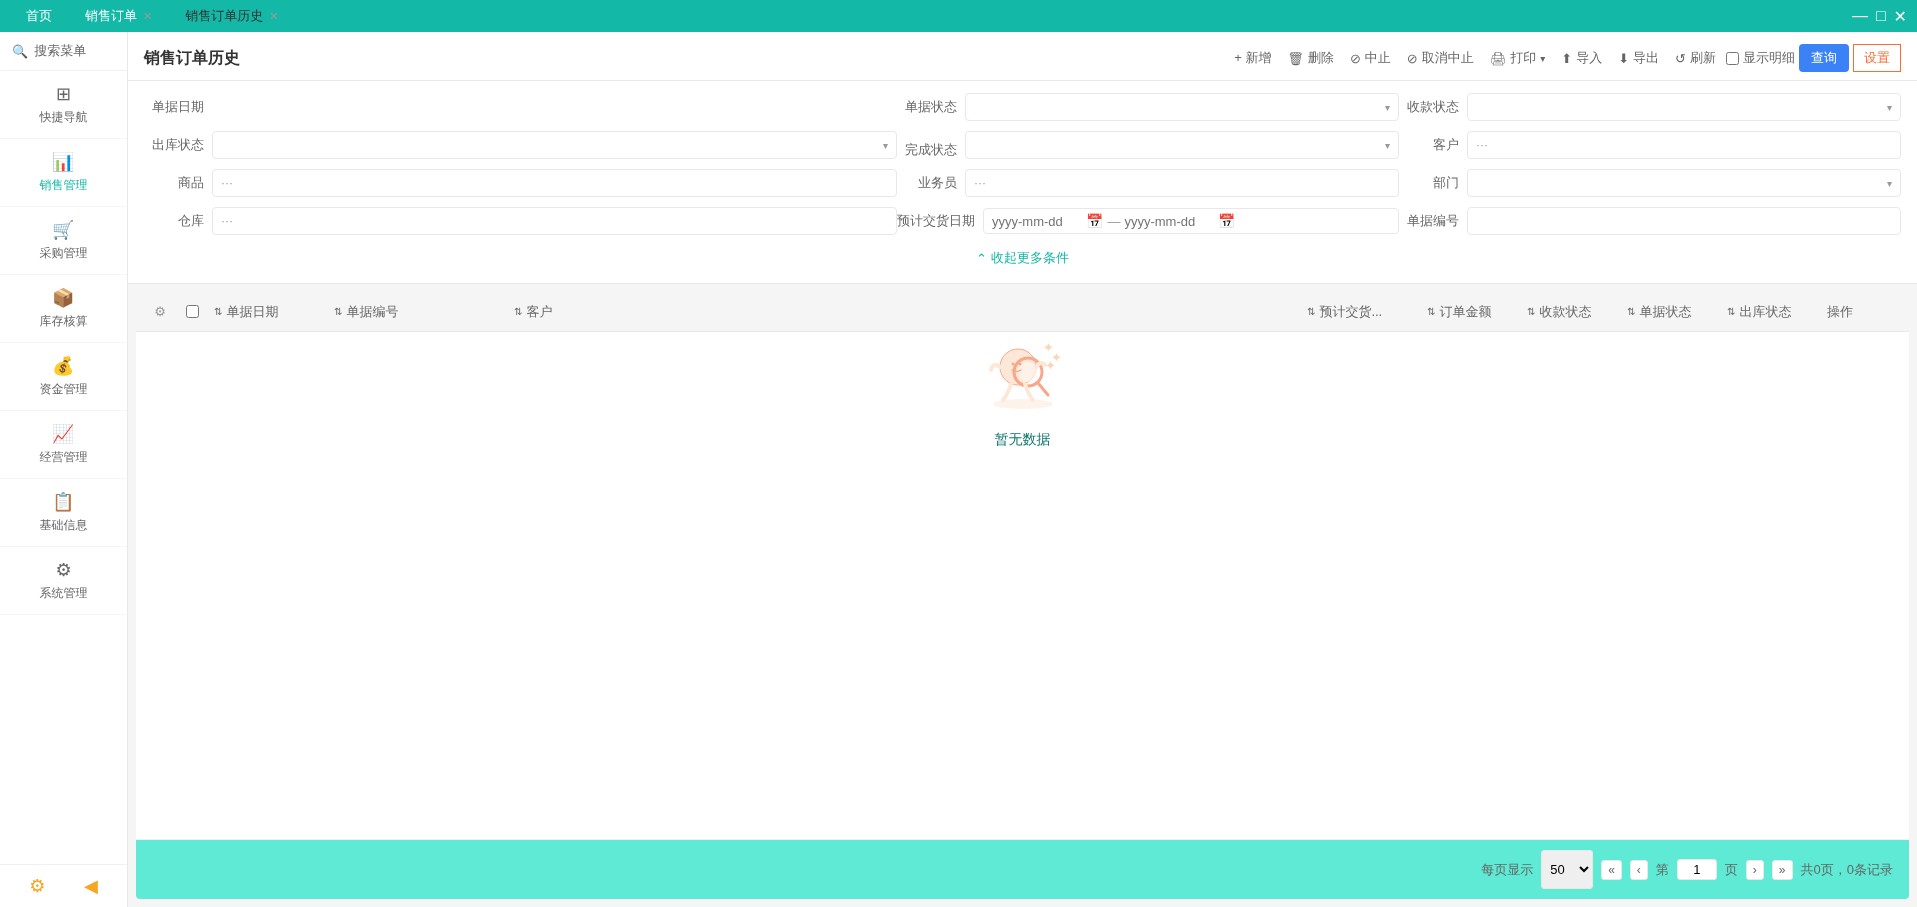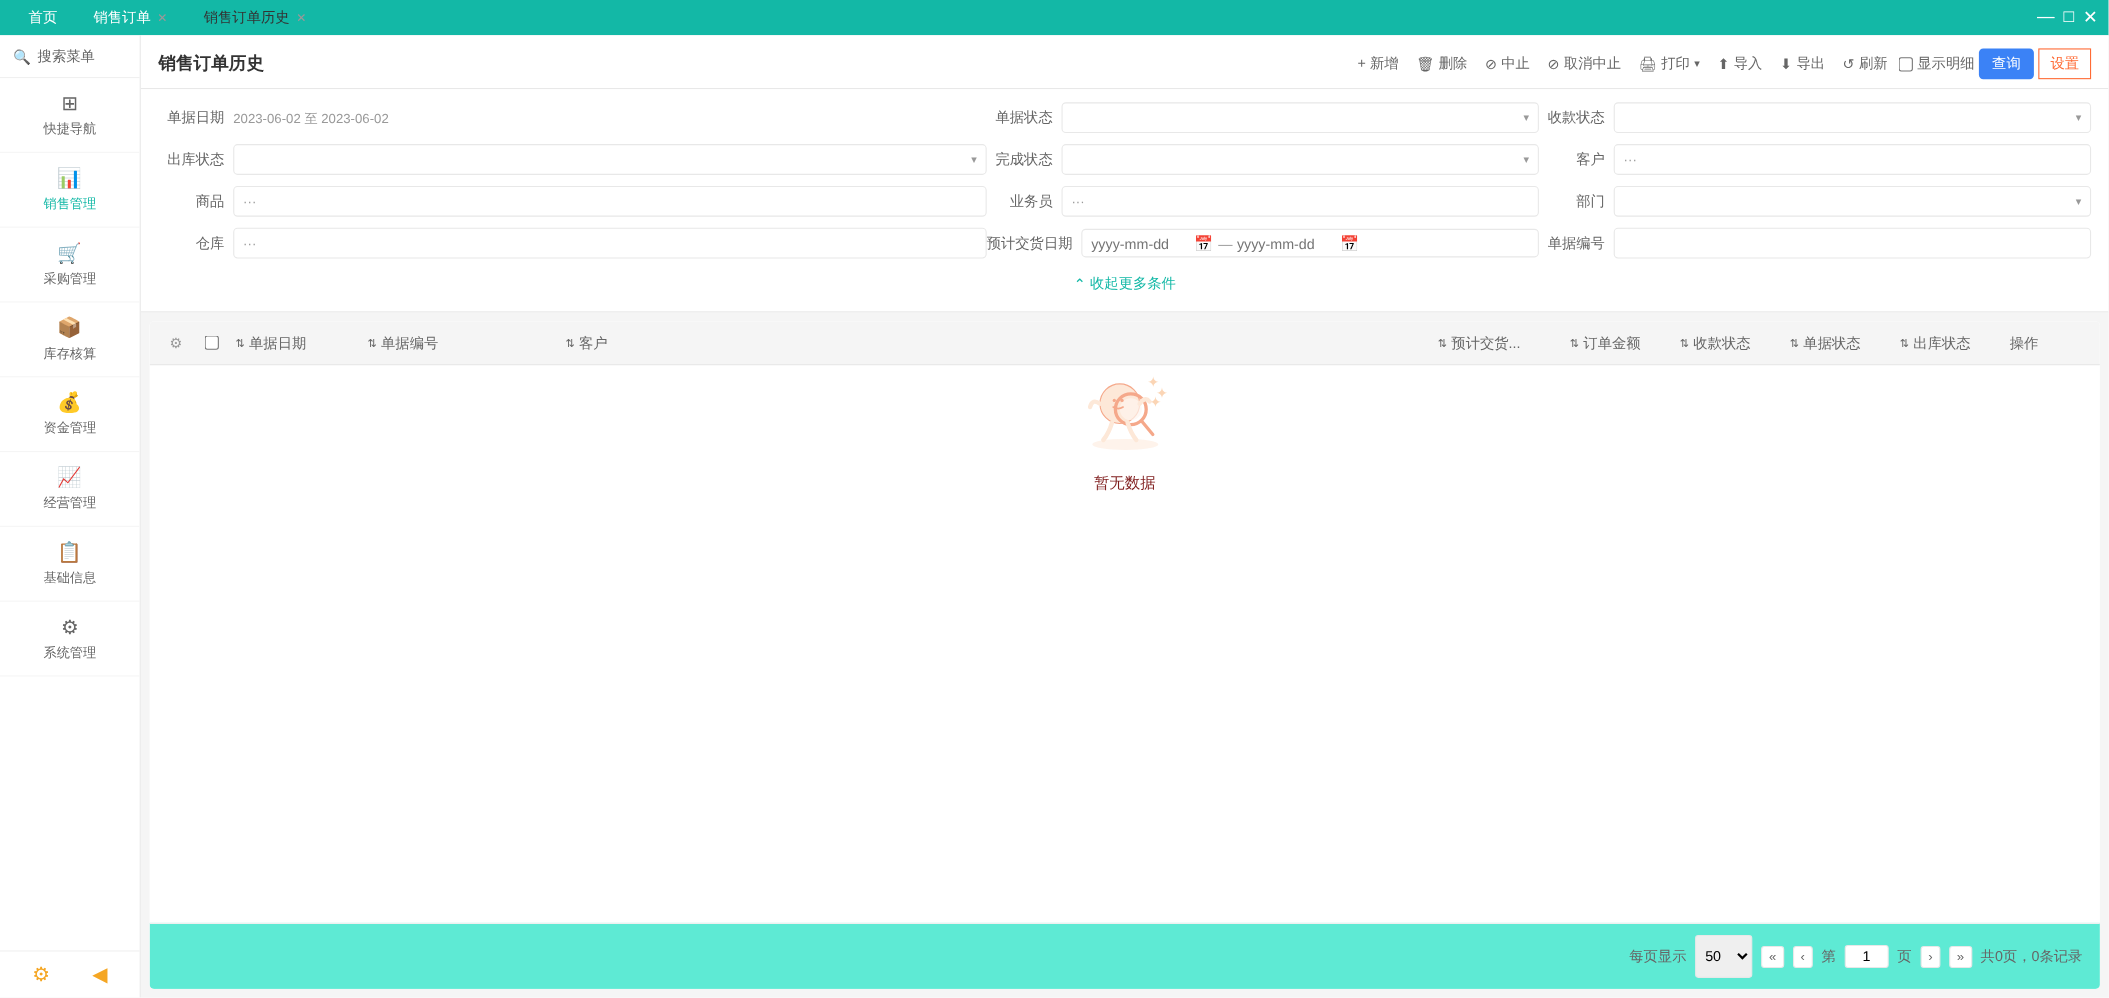--- a/index.html
+++ b/index.html
@@ -214,21 +214,20 @@
         </div>
       </div>
     </div>
 
     <div class="filter-area">
 
       <div class="filter-row">
         <div class="filter-item" style="flex:1.5;">
           <span class="filter-label">单据日期</span>
           <div style="display:flex;flex-direction:column;gap:2px;flex:1;">
-            <div class="date-range">2023-06-02 至 2023-06-02</div>
           </div>
         </div>
         <div class="filter-item" style="flex:1;">
           <span class="filter-label">单据状态</span>
           <div class="filter-control">
             <span class="dropdown-arrow">▾</span>
           </div>
         </div>
         <div class="filter-item" style="flex:1;">
           <span class="filter-label">收款状态</span>
@@ -238,21 +237,21 @@
         </div>
       </div>
 
       <div class="filter-row">
         <div class="filter-item" style="flex:1.5;">
           <span class="filter-label">出库状态</span>
           <div class="filter-control">
             <span class="dropdown-arrow">▾</span>
           </div>
         </div>
-        <div class="filter-item" style="flex:1;">
+        <div class="filter-item" style="flex:1;align-items:flex-end;">
           <span class="filter-label">完成状态</span>
           <div class="filter-control">
             <span class="dropdown-arrow">▾</span>
           </div>
         </div>
         <div class="filter-item" style="flex:1;">
           <span class="filter-label">客户</span>
           <div class="filter-control">
             <span class="more-btn">···</span>
           </div>
@@ -374,21 +373,21 @@
               <path d="M63 35 Q68 28 72 33" stroke="#fde8d8" stroke-width="4" fill="none" stroke-linecap="round"></path>
 
               <path d="M38 52 Q35 62 30 68" stroke="#fde8d8" stroke-width="4" fill="none" stroke-linecap="round"></path>
               <path d="M52 52 Q55 62 60 68" stroke="#fde8d8" stroke-width="4" fill="none" stroke-linecap="round"></path>
 
               <text x="70" y="20" font-size="8" fill="#fbd5b5">✦</text>
               <text x="78" y="30" font-size="6" fill="#fbd5b5">✦</text>
               <text x="72" y="38" font-size="5" fill="#fbd5b5">✦</text>
             </svg>
           </div>
-          <span style="color:#7f1d1d;font-size:14px;">暂无数据</span>
+          <span style="color:#0f766e;font-size:14px;">暂无数据</span>
         </div>
       </div>
 
       <div class="pagination">
         <span class="pagination-label">每页显示</span>
         <select class="pagination-select">
           <option>50</option>
           <option>10</option>
           <option>20</option>
           <option>100</option>

